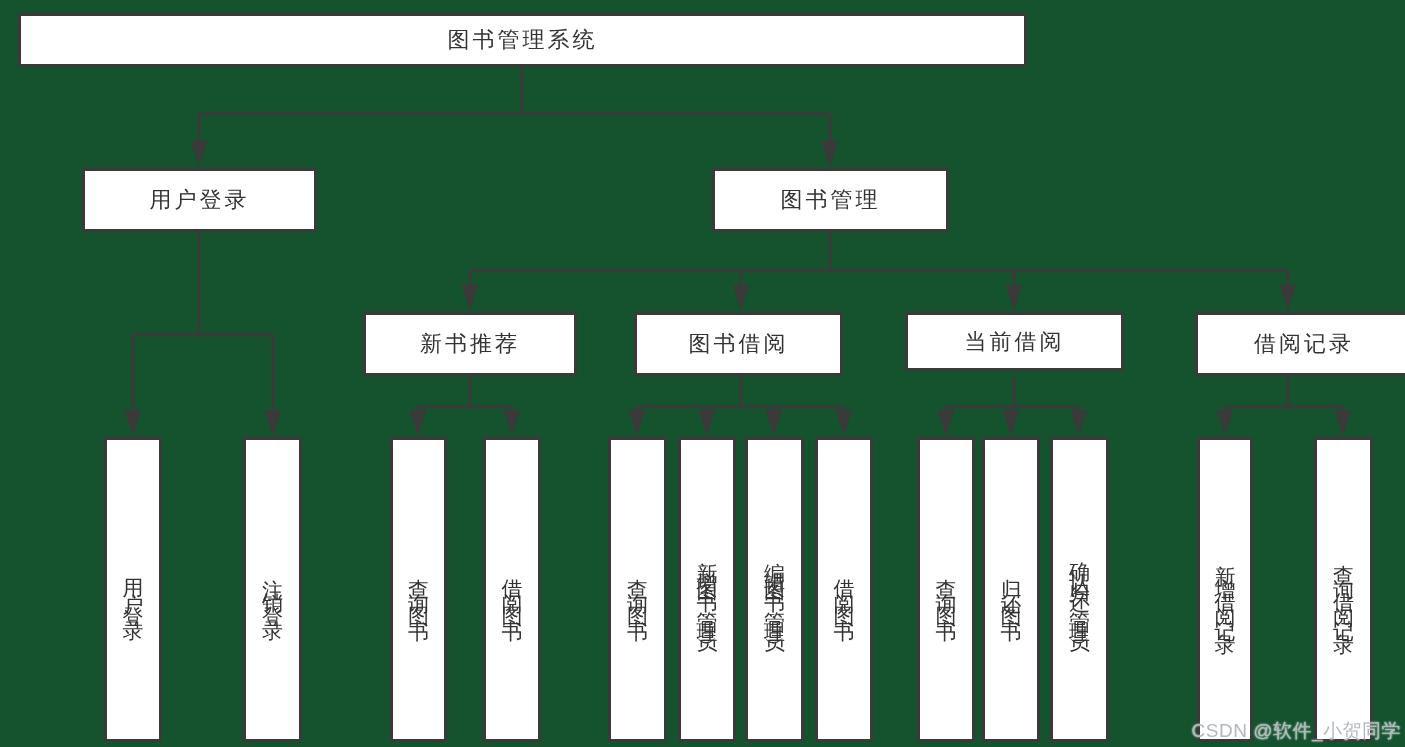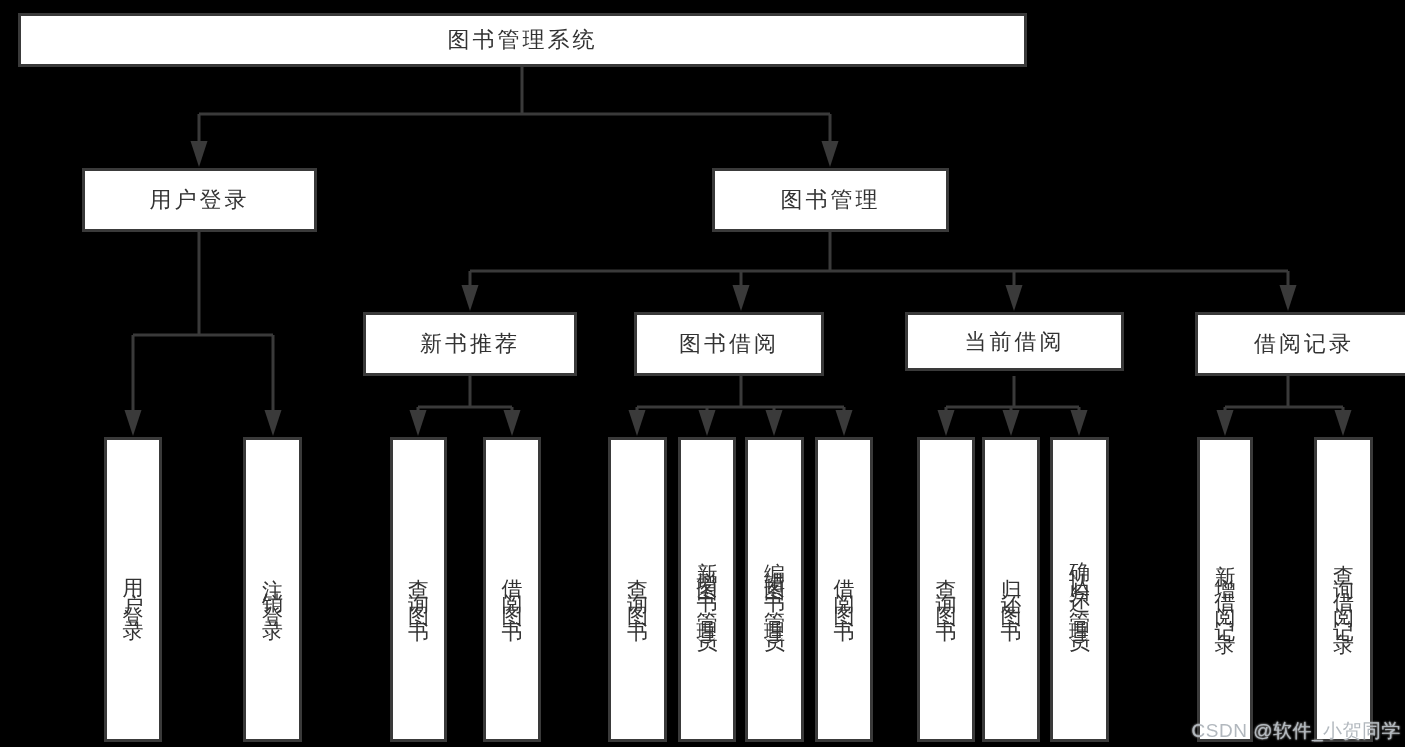--- a/index.html
+++ b/index.html
@@ -1,20 +1,20 @@
 <!DOCTYPE html>
 <html><head>
 <meta charset="utf-8">
 <style>
   html, body { margin: 0; padding: 0; background: #ffffff; }
   .stage {
     position: relative;
     width: 1405px;
     height: 747px;
-    background: #000000;
+    background: #14532d;
     overflow: hidden;
     font-family: "Liberation Sans", sans-serif;
   }
   .stage svg { position: absolute; left: 0; top: 0; }
   .box {
     position: absolute;
     box-sizing: border-box;
     border: 3px solid #3a3a3a;
     background: #ffffff;
     display: flex;
@@ -103,21 +103,21 @@
       <polygon points="1334.5,410 1351.5,410 1343,436" fill="#3a3a3a"></polygon>
     </g>
   </svg>
 
   <div class="box" style="left:18px; top:13px; width:1009px; height:54px;">图书管理系统</div>
 
   <div class="box" style="left:82px; top:168px; width:235px; height:64px;">用户登录</div>
   <div class="box" style="left:712px; top:168px; width:237px; height:64px;">图书管理</div>
 
   <div class="box" style="left:363px; top:312px; width:214px; height:64px;">新书推荐</div>
-  <div class="box" style="left:634px; top:312px; width:190px; height:64px;">图书借阅</div>
+  <div class="box" style="left:634px; top:312px; width:209px; height:64px;">图书借阅</div>
   <div class="box" style="left:905px; top:312px; width:219px; height:59px;">当前借阅</div>
   <div class="box" style="left:1179px; top:312px; width:218px; height:64px;margin-left:16px;">借阅记录</div>
 
   <div class="vbox" style="left:104px; width:58px;">用户登录</div>
   <div class="vbox" style="left:243px; width:59px;">注销登录</div>
 
   <div class="vbox" style="left:390px; width:57px;">查询图书</div>
   <div class="vbox" style="left:483px; width:58px;">借阅图书</div>
 
   <div class="vbox" style="left:608px; width:59px;">查询图书</div>

